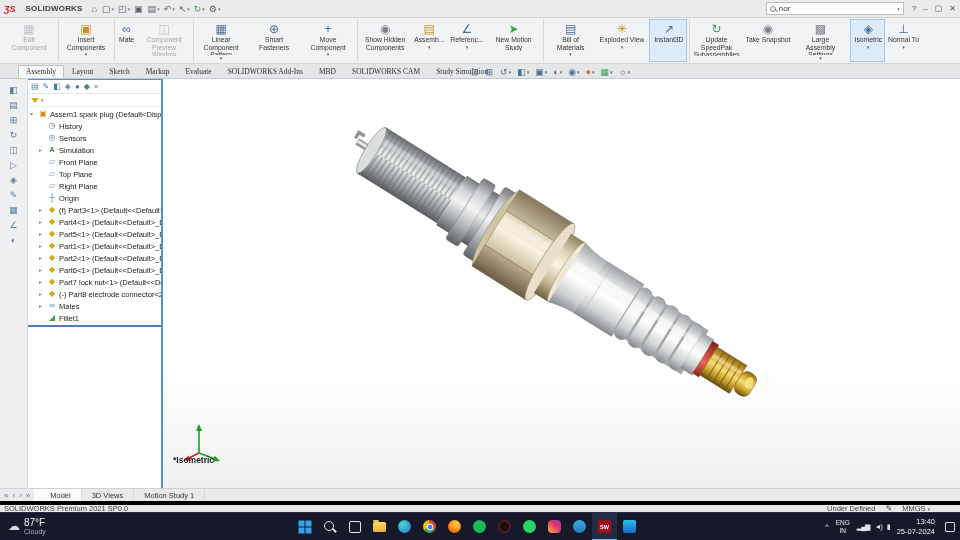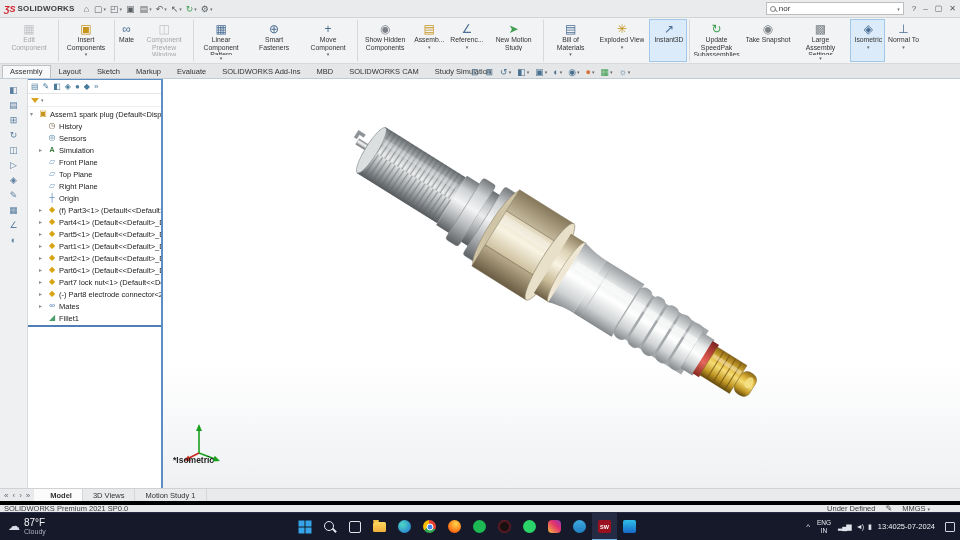--- a/index.html
+++ b/index.html
@@ -2,21 +2,21 @@
 <html><head>
 <meta charset="utf-8">
 <style>
 *{box-sizing:border-box;margin:0;padding:0;}
 html,body{width:960px;height:540px;}
 body{font-family:"Liberation Sans",sans-serif;background:#fff;overflow:hidden;}
 .app{position:relative;width:960px;height:540px;display:flex;flex-direction:column;}
 
 
 .titlebar{height:18px;flex:0 0 18px;background:#e9ebec;border-bottom:1px solid #d2d4d6;display:flex;align-items:center;padding:0 4px;gap:2px;position:relative;}
-.logo{display:flex;align-items:center;gap:2px;margin-right:5px;}
+.logo{display:flex;align-items:center;gap:10px;margin-right:5px;}
 .logo-mark{color:#d1202a;font-weight:bold;font-style:italic;font-size:9px;}
 .logo-text{color:#3c3c3c;font-weight:bold;font-size:8px;letter-spacing:.2px;}
 .qab{display:flex;align-items:center;gap:1px;border:none;background:transparent;color:#5a5f63;font-size:9px;height:16px;padding:0 2px;font-family:inherit;}
 .qab .qcaret{font-size:5px;color:#777;}
 .qab .qg[data-icon="rebuild-icon"]{color:#3f9e4f;}
 .tb-title{position:absolute;left:0;right:0;text-align:center;font-size:9px;color:#333;pointer-events:none;}
 .searchbox{margin-left:auto;display:flex;align-items:center;background:#fff;border:1px solid #bcbec0;height:13px;width:138px;padding:0 3px;gap:3px;position:relative;z-index:1;}
 .mag{width:6px;height:6px;border:1.2px solid #888;border-radius:50%;position:relative;flex:0 0 6px;}
 .mag::after{content:"";position:absolute;width:4px;height:1.2px;background:#888;transform:rotate(45deg);right:-3px;bottom:-1px;}
 .search-input{border:none;outline:none;flex:1;min-width:0;font-size:8px;color:#333;background:transparent;font-family:inherit;}
@@ -31,21 +31,21 @@
 .rb[data-state="disabled"]{opacity:.42;}
 .rb[data-state="active"]{background:#dcebf9;border:1px solid #a3c7e8;}
 .ric{font-size:12px;line-height:14px;height:14px;color:#4a6e94;}
 .ric[data-icon="insert-components-icon"],.ric[data-icon="assembly-features-icon"],.ric[data-icon="exploded-view-icon"]{color:#c7951e;}
 .ric[data-icon="edit-component-icon"],.ric[data-icon="component-preview-icon"],.ric[data-icon="take-snapshot-icon"],.ric[data-icon="large-assembly-icon"],.ric[data-icon="show-hidden-icon"]{color:#7c8288;}
 .ric[data-icon="new-motion-study-icon"],.ric[data-icon="update-speedpak-icon"]{color:#3f9e4f;}
 .rlabel{font-size:6.8px;line-height:1.12;color:#333;text-align:center;max-height:23px;overflow:hidden;}
 .rcaret{font-size:5px;color:#666;height:6px;line-height:6px;}
 
 
-.tabrow{height:15px;flex:0 0 15px;background:#e4e6e8;border-bottom:1px solid #c0cbd6;display:flex;align-items:flex-end;position:relative;padding-left:2px;}
+.tabrow{height:15px;flex:0 0 15px;background:#e4e6e8;border-bottom:1px solid #c0cbd6;display:flex;align-items:flex-end;position:relative;padding-left:18px;font-family:Liberation Serif, serif;}
 .tabs-host{display:flex;align-items:flex-end;}
 .tab{font-size:7.5px;color:#333;padding:1px 7px 2px;border:1px solid transparent;border-bottom:none;background:transparent;font-family:inherit;}
 .tab[data-active="true"]{background:#f7f8f9;border-color:#bfc1c3;}
 .viewtools{position:absolute;left:468px;top:0;height:15px;display:flex;align-items:center;color:#49708f;}
 .vt{display:flex;align-items:center;gap:1px;padding:0 3px;font-size:9px;background:transparent;border:none;color:#49708f;font-family:inherit;}
 .vt .vcaret{font-size:5px;color:#666;}
 .vt[data-icon="appearances-icon"] .vg{color:#d5763a;}
 .vt[data-icon="scene-icon"] .vg{color:#3f9e4f;}
 
 
@@ -78,21 +78,21 @@
 .viewport{flex:1;position:relative;background:linear-gradient(#ffffff 70%,#eef0f2);min-width:0;}
 .model-svg{position:absolute;inset:0;width:100%;height:100%;}
 .triad{position:absolute;left:14px;bottom:24px;}
 .view-label{position:absolute;left:10px;bottom:23px;font-size:8.5px;font-weight:bold;color:#222;}
 
 
 .bottom-bar{height:13px;flex:0 0 13px;background:#e9eaeb;border-top:1px solid #cfd1d3;display:flex;align-items:stretch;}
 .bnav{display:flex;align-items:center;padding:0 4px;gap:4px;color:#667;}
 .bnav span{font-size:8px;}
 .btab{padding:0 10px;display:flex;align-items:center;border:none;border-right:1px solid #d5d7d9;color:#333;background:transparent;font-size:7.5px;font-family:inherit;}
-.btab[data-active="true"]{background:#fbfbfc;font-weight:bold;padding-left:16px;}
+.btab[data-active="true"]{background:#fbfbfc;font-weight:normal;padding-left:16px;}
 
 
 .statusbar{height:11px;flex:0 0 11px;background:#e7e9ea;border-top:4px solid #000000;display:flex;align-items:center;font-size:7.5px;color:#3a3d40;padding:0 4px;gap:10px;}
 .sb-left{flex:1;}
 .sb-edit{color:#555;font-size:8px;}
 .sb-units{display:flex;gap:2px;align-items:center;margin-right:26px;}
 .sb-units .ucaret{font-size:5px;color:#666;}
 
 
 .taskbar{height:28px;flex:0 0 28px;background:#151929;border-top:1px solid #262b44;display:flex;align-items:center;position:relative;color:#e8ebf2;}
@@ -120,21 +120,21 @@
 .tb-app[data-icon="instagram-icon"]::before{border-radius:4px;background:linear-gradient(45deg,#f5b93d,#e1306c 60%,#8a3ab9);}
 .tb-app[data-icon="telegram-icon"]::before{background:linear-gradient(#3fa9e0,#1e7fc0);}
 .tb-app[data-icon="solidworks-icon"]{background:#262b44;box-shadow:inset 0 -2px 0 #6fb3e8;}
 .tb-app[data-icon="solidworks-icon"]::before{border-radius:2px;background:#9a1220;}
 .tb-app[data-icon="solidworks-icon"]::after{content:"SW";position:absolute;color:#fff;font-size:5.5px;font-weight:bold;left:50%;top:50%;transform:translate(-50%,-50%);}
 .tb-app[data-icon="photos-icon"]::before{border-radius:2px;background:linear-gradient(#2fc0e8,#1668c8);}
 .tray{margin-left:auto;display:flex;align-items:center;gap:7px;padding-right:5px;}
 .tray-chevron{font-size:8px;color:#dfe3ec;background:transparent;border:none;font-family:inherit;}
 .lang{display:flex;flex-direction:column;align-items:center;font-size:6.5px;line-height:1.2;color:#e8ebf2;background:transparent;border:none;font-family:inherit;}
 .tray-glyph{font-size:7px;color:#dfe3ec;letter-spacing:-1px;background:transparent;border:none;font-family:inherit;}
-.clock{display:flex;flex-direction:row;align-items:flex-end;font-size:7.5px;line-height:1.25;color:#f0f2f7;background:transparent;border:none;font-family:inherit;}
+.clock{display:flex;flex-direction:column;align-items:flex-end;font-size:7.5px;line-height:1.25;color:#f0f2f7;background:transparent;border:none;font-family:inherit;}
 .notif{width:10px;height:10px;border:1px solid #cfd4e0;border-radius:1px;margin-left:3px;background:transparent;}
 </style>
 </head>
 <body>
 
 <div class="app">
 
   <div class="titlebar">
     <div class="logo">
       <span class="logo-mark">ƷS</span>

